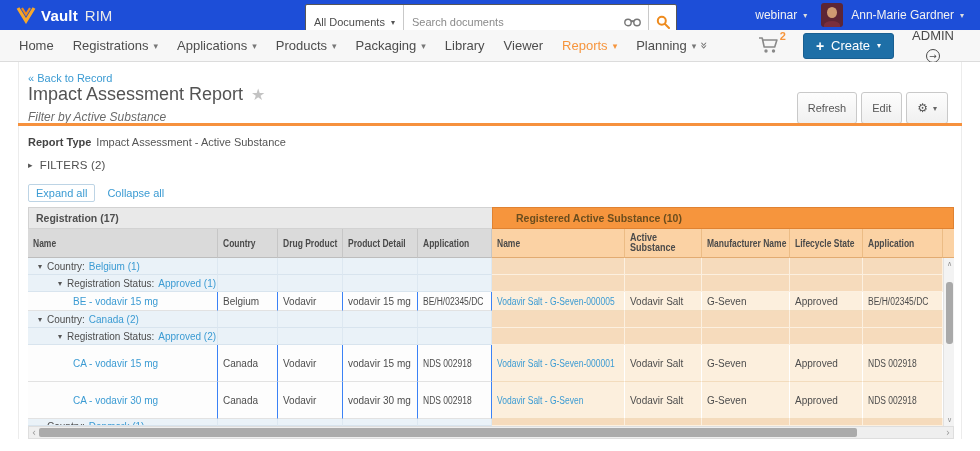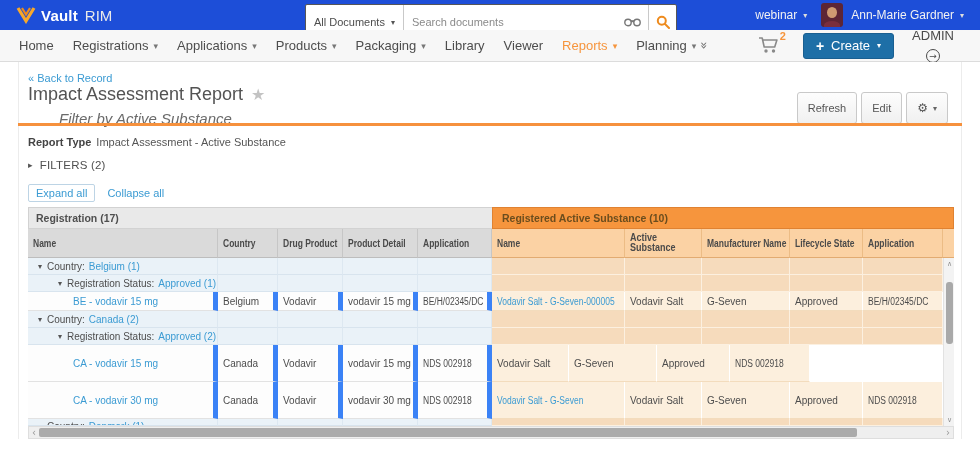--- a/index.html
+++ b/index.html
@@ -40,53 +40,53 @@
   .create-caret { font-size: 8px; font-family: "DejaVu Sans", sans-serif; }
   .admin { display: flex; align-items: center; gap: 6px; font-size: 13px; color: #4a4a4a; cursor: pointer; flex-direction: column; }
   .admin-ico { width: 14px; height: 14px; border: 1px solid #4a4a4a; border-radius: 50%; font-size: 9px; line-height: 12px; text-align: center; color: #4a4a4a; font-family: "DejaVu Sans", sans-serif; }
 
   
   .content { position: absolute; top: 62px; left: 0; width: 980px; height: 389px; background: #fff; }
   .panel-border { position: absolute; top: 0; bottom: 12px; width: 1px; background: #ececec; }
   .back-link { position: absolute; left: 28px; top: 10px; font-size: 11px; color: #3b9bd3; cursor: pointer; }
   .page-title { position: absolute; left: 28px; top: 22px; font-size: 18px; color: #535353; display: flex; align-items: center; gap: 8px; }
   .star { color: #c3c3c3; font-size: 16px; font-family: "DejaVu Sans", sans-serif; cursor: pointer; }
-  .page-subtitle { position: absolute; left: 28px; top: 48px; font-size: 15px; font-style: italic; color: #6b6b6b; margin-left: 31px; }
+  .page-subtitle { position: absolute; left: 28px; top: 48px; font-size: 12px; font-style: italic; color: #6b6b6b; }
   .actions { position: absolute; right: 32px; top: 30px; display: flex; gap: 4px; }
   .btn { height: 32px; padding: 0 10px; font-size: 11px; color: #555; background: linear-gradient(#fdfdfd, #f0f0f0); border: 1px solid #c9c9c9; border-radius: 3px; display: flex; align-items: center; gap: 5px; cursor: pointer; text-align: right; }
   .gear { font-family: "DejaVu Sans", sans-serif; font-size: 12px; color: #555; }
   .btn .caret { font-size: 8px; color: #666; font-family: "DejaVu Sans", sans-serif; }
   .orange-rule { position: absolute; left: 18px; right: 18px; top: 61px; height: 3px; background: #f6913d; }
   .report-type { position: absolute; left: 28px; top: 74px; font-size: 11px; color: #555; }
   .report-type b { color: #444; margin-right: 5px; }
   .filters { position: absolute; left: 28px; top: 97px; font-size: 11.5px; color: #4f4f4f; display: flex; align-items: center; gap: 7px; cursor: pointer; letter-spacing: .2px; }
   .filters .tri { font-size: 9px; color: #555; font-family: "DejaVu Sans", sans-serif; }
   .expand-row { position: absolute; left: 28px; top: 122px; display: flex; align-items: center; gap: 12px; font-size: 11px; }
   .expand-btn { color: #3b9bd3; border: 1px solid #bdd4e5; background: #fff; border-radius: 2px; padding: 2px 7px; cursor: pointer; }
   .collapse-link { color: #3b9bd3; cursor: pointer; }
 
   
   .rtable { position: absolute; left: 28px; top: 145px; width: 926px; font-size: 10px; color: #4d4d4d; }
   .band { display: flex; height: 22px; }
   .band-left { width: 464px; background: #e9e9e9; border: 1px solid #d2d2d2; border-right: 0; display: flex; align-items: center; padding: 0 7px; font-weight: bold; font-size: 10.5px; color: #4f4f4f; }
-  .band-right { width: 462px; background: #f6953d; border: 1px solid #e08231; display: flex; align-items: center; padding: 0 9px; font-weight: bold; font-size: 10.5px; color: #6b4d1e; }
+  .band-right { width: 462px; background: #f6953d; border: 1px solid #e08231; display: flex; align-items: center; padding: 0 23px; font-weight: bold; font-size: 10.5px; color: #6b4d1e; }
   .hdr { display: flex; height: 29px; }
   .cell { display: flex; align-items: center; padding: 0 5px; white-space: nowrap; overflow: hidden; }
   .hcell { font-weight: bold; font-size: 10px; color: #4a4a4a; }
   .hl { background: #dadada; border-right: 1px solid #c6c6c6; border-bottom: 1px solid #bdbdbd; }
   .hr { background: #fbd2a4; border-right: 1px solid #ecbc85; border-bottom: 1px solid #e2ab71; }
   .hstub { width: 11px; background: #fbd2a4; border-bottom: 1px solid #e2ab71; }
   .hlabel { display: inline-block; transform: scaleX(.85); transform-origin: 0 50%; }
   .hlabel.wrap { white-space: normal; line-height: 10px; transform: scaleX(.9); }
   .lc0 { width: 190px; } .lc1 { width: 60px; } .lc2 { width: 65px; } .lc3 { width: 75px; } .lc4 { width: 74px; }
   .rc0 { width: 133px; } .rc1 { width: 77px; } .rc2 { width: 88px; } .rc3 { width: 73px; } .rc4 { width: 80px; }
   .rows-wrap { position: relative; width: 926px; }
   .trow { display: flex; width: 915px; }
   .grp .lcell { background: #eaf2f8; border-right: 1px solid #dde8f1; border-bottom: 1px solid #d8e4ee; }
-  .dat .lcell { background: #fdfdfd; border-right: 5px solid #3b82f6; border-bottom: 1px solid #e2e2e2; }
+  .dat .lcell { background: #fdfdfd; border-right: 1px solid #3b82f6; border-bottom: 1px solid #e2e2e2; }
   .grp .rcell { background: #f6dbbc; border-right: 1px solid #fcf0e0; border-bottom: 1px solid #fcf0e0; }
   .dat .rcell { background: #fcefdd; border-right: 1px solid #fff; border-bottom: 1px solid #f3dcbd; }
   .grp { height: 17px; } .dat { height: 19px; } .dat.tall { height: 37px; }
   .clipped { height: 7px; overflow: hidden; }
   .clipped .lcell, .clipped .rcell { align-items: flex-start; line-height: 15px; }
   .gcaret { font-size: 8px; color: #555; margin-right: 5px; font-family: "DejaVu Sans", sans-serif; cursor: pointer; flex: none; }
   .lvl1 { padding-left: 10px; } .lvl2 { padding-left: 30px; }
   .gprefix { color: #4d4d4d; margin-right: 4px; }
   .cell-link { color: #3b9bd3; cursor: pointer; text-decoration: none; }
   .name-ind { padding-left: 40px; }
@@ -400,20 +400,23 @@
             </div>
             <div class="cell lcell lc2">
               <span>Vodavir</span>
             </div>
             <div class="cell lcell lc3">
               <span>vodavir 15 mg</span>
             </div>
             <div class="cell lcell lc4">
               <span class="squeeze">NDS 002918</span>
             </div>
+            <div class="cell rcell rc0">
+              <span class="cell-link squeeze">Vodavir Salt - G-Seven-000001</span>
+            </div>
             <div class="cell rcell rc1">
               <span>Vodavir Salt</span>
             </div>
             <div class="cell rcell rc2">
               <span>G-Seven</span>
             </div>
             <div class="cell rcell rc3">
               <span>Approved</span>
             </div>
             <div class="cell rcell rc4">

